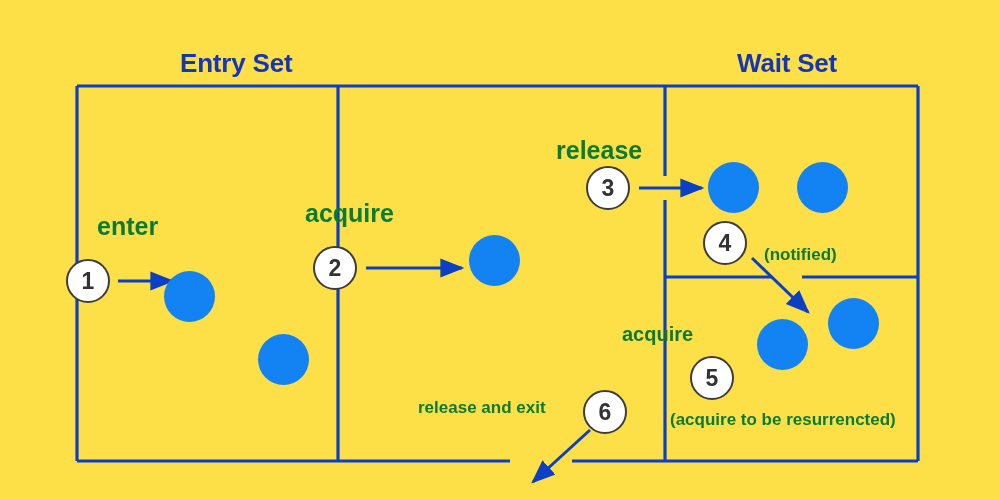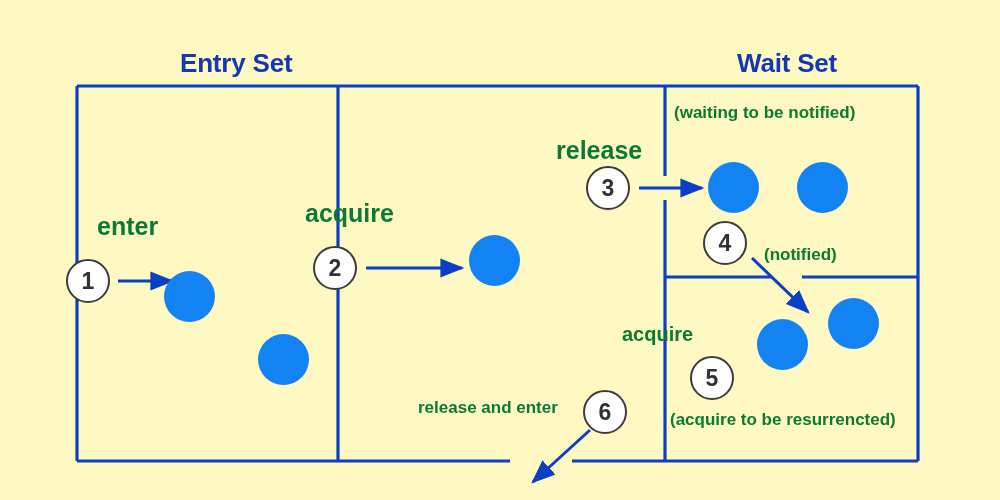--- a/index.html
+++ b/index.html
@@ -4,21 +4,21 @@
 <style>
   html, body {
     margin: 0;
     padding: 0;
     background: #ffffff;
   }
   #stage {
     position: relative;
     width: 1000px;
     height: 500px;
-    background: #fef9c3;
+    background: #fde047;
     overflow: hidden;
     font-family: "Liberation Sans", sans-serif;
   }
   #diagram-svg {
     position: absolute;
     left: 0;
     top: 0;
     width: 1000px;
     height: 500px;
   }
@@ -117,23 +117,22 @@
     <line x1="590" y1="430" x2="533" y2="482" stroke="#0b3fc4" stroke-width="3" marker-end="url(#arrowhead)"></line>
   </svg>
 
   <div class="section-title" style="left:180px; top:48px;">Entry Set</div>
   <div class="section-title" style="left:737px; top:48px;">Wait Set</div>
 
   <div class="action-label label-lg" style="left:63px; top:212px;margin-left:34px;">enter</div>
   <div class="action-label label-lg" style="left:305px; top:199px;">acquire</div>
   <div class="action-label label-lg" style="left:556px; top:136px;">release</div>
   <div class="action-label label-md" style="left:622px; top:323px;">acquire</div>
-  <div class="action-label label-sm" style="left:418px; top:398px;">release and enter</div>
+  <div class="action-label label-sm" style="left:418px; top:398px;">release and exit</div>
 
-  <div class="state-note" style="left:674px; top:103px;">(waiting to be notified)</div>
   <div class="state-note" style="left:764px; top:245px;">(notified)</div>
   <div class="state-note" style="left:670px; top:410px;">(acquire to be resurrencted)</div>
 
   <div class="step-badge" style="left:66px; top:259px;">1</div>
   <div class="step-badge" style="left:313px; top:246px;">2</div>
   <div class="step-badge" style="left:586px; top:166px;">3</div>
   <div class="step-badge" style="left:703px; top:221px;">4</div>
   <div class="step-badge" style="left:690px; top:356px;">5</div>
   <div class="step-badge" style="left:583px; top:390px;">6</div>
 

